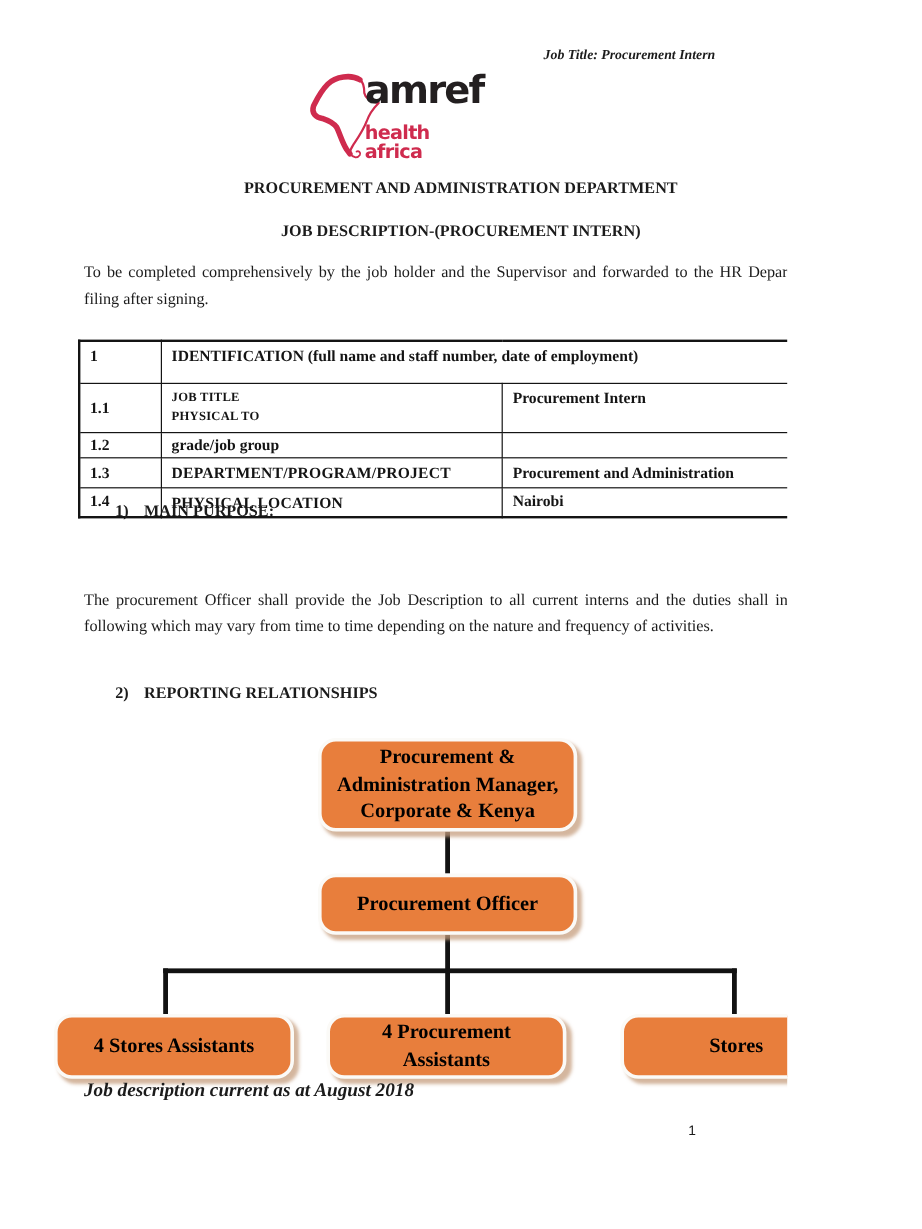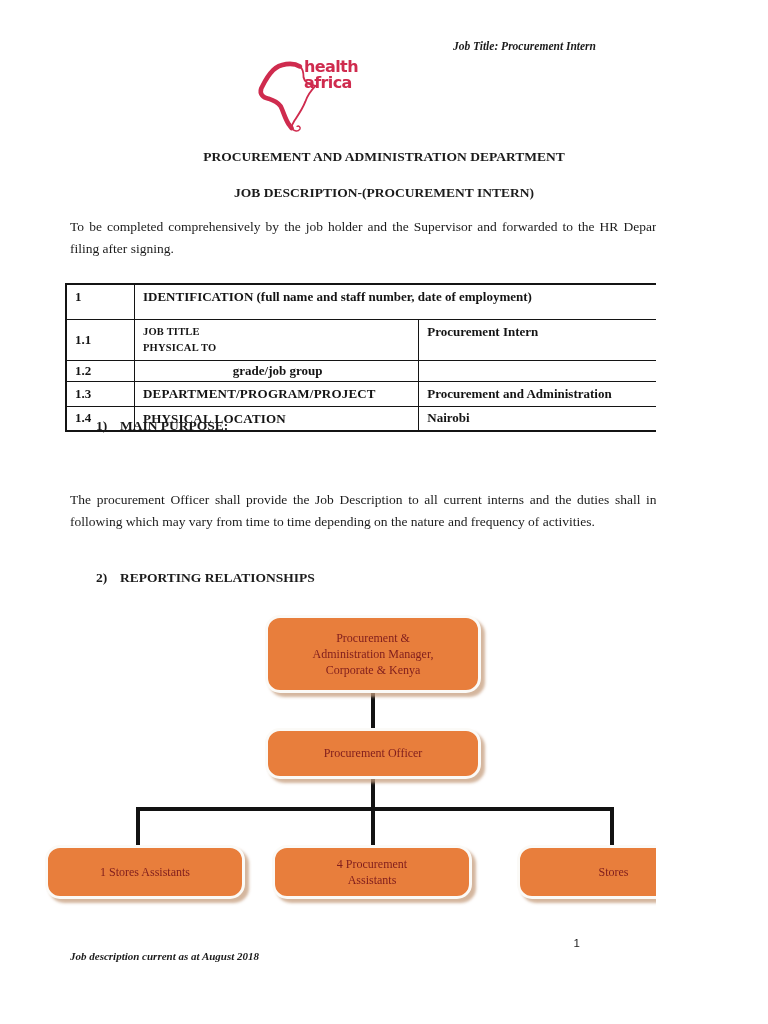--- a/index.html
+++ b/index.html
@@ -11,21 +11,21 @@
   
   .header-right{
     position:absolute;top:40px;right:60px;
     font-size:11.5px;font-weight:bold;font-style:italic;color:#1b1b1b;
   }
   
   .logo{position:absolute;top:55px;left:50%;transform:translateX(-50%);width:152px;height:80px;}
   .logo-map{position:absolute;left:0;top:0;width:70px;height:80px;}
   .logo-text{position:absolute;left:52px;top:4px;font-family:"DejaVu Sans","Liberation Sans",sans-serif;}
   .logo-word{font-size:32px;font-weight:bold;color:#231f20;letter-spacing:-1.5px;line-height:1;}
-  .logo-tag{font-size:16px;font-weight:bold;color:#cf2b4e;letter-spacing:-0.6px;line-height:1;margin-top:0;}
+  .logo-tag{font-size:16px;font-weight:bold;color:#cf2b4e;letter-spacing:-0.6px;line-height:1;margin-top:12px;}
   
   .doc-title{position:absolute;left:0;width:768px;text-align:center;font-weight:bold;font-size:13.5px;}
   .t1{top:149px;}
   .t2{top:185px;}
   
   .para{position:absolute;left:70px;width:638px;font-size:13.5px;line-height:1.6;text-align:justify;}
   .intro{top:216px;}
   .p1{top:443px;}
   .p2{top:489px;}
   
@@ -37,71 +37,72 @@
     border:1.5px solid #141414;padding:2px 6px 2px 8px;vertical-align:middle;
     font-size:13px;font-weight:bold;color:#141414;
   }
   table.idtable{border:2px solid #141414;}
   td.c-num{width:53px;}
   td.c-label{width:212px;}
   tr.r-head td{height:28px;vertical-align:top;padding-top:4px;font-size:13px;}
   tr.r-jobtitle td{height:34px;}
   tr.r-slim td{height:13px;}
   .lbl-caps{font-size:10.5px;letter-spacing:0.2px;line-height:1.5;}
-  .lbl-lower{font-size:13px;text-align:center;}
+  .lbl-lower{font-size:13px;}
   .cell-value{font-size:13.5px;}
   
   .sec-heading{position:absolute;left:96px;font-size:13.5px;font-weight:bold;display:flex;}
   .h1{top:418px;}
   .h2{top:570px;}
   .sec-num{width:24px;}
   
   .orgchart{position:absolute;left:0;top:600px;width:768px;height:320px;}
   .node{
     position:absolute;background:#e87e3c;border:3px solid #fbfaf7;border-radius:15px;
     box-shadow:4px 4px 3px rgba(198,158,126,0.75);
     display:flex;align-items:center;justify-content:center;text-align:center;
-    font-weight:normal;font-size:12px;color:#7f1d1d;line-height:1.35;
+    font-weight:bold;font-size:17px;color:#000000;line-height:1.35;
     white-space:pre-line;box-sizing:border-box;
   }
   .node-top{left:265px;top:15px;width:216px;height:78px;}
   .node-mid{left:265px;top:128px;width:216px;height:51px;}
   .node-b1{left:45px;top:245px;width:200px;height:54px;}
   .node-b2{left:272px;top:245px;width:200px;height:54px;}
   .node-b3{left:517px;top:245px;width:193px;height:54px;}
   .conn{position:absolute;background:#121212;}
   .conn-v1{left:371px;top:93px;width:4px;height:35px;}
   .conn-v2{left:371px;top:179px;width:4px;height:66px;}
   .conn-h{left:136px;top:207px;width:478px;height:4px;}
   .conn-dl{left:136px;top:207px;width:4px;height:38px;}
   .conn-dr{left:610px;top:207px;width:4px;height:38px;}
   
   .footer-left{
-    position:absolute;left:70px;top:950px;
-    font-size:11px;font-weight:bold;font-style:italic;color:#1b1b1b;
+    position:absolute;left:70px;top:900px;
+    font-size:16px;font-weight:bold;font-style:italic;color:#1b1b1b;
   }
   .page-number{
     position:absolute;top:937px;right:76px;
     font-size:11.5px;color:#1b1b1b;font-family:"Liberation Sans","DejaVu Sans",sans-serif;
   }
 </style>
 </head>
 <body>
 
 <div class="page">
 
   <div class="header-right">Job Title: Procurement Intern</div>
 
   <div class="logo">
     <svg class="logo-map" viewBox="0 0 76 84" fill="none" xmlns="http://www.w3.org/2000/svg">
       <path d="M52,11 C44,6 30,8 23,15 C16,22 13,29 10,35 C8,41 12,45 18,46 C24,48 28,50 31,54 C34,60 36,68 40,74 L43,78" stroke="#cf2b4e" stroke-width="5" stroke-linecap="round" stroke-linejoin="round"></path>
       <path d="M52,11 C55,13 56,18 56,23 C57,28 63,31 69,32 C64,37 60,43 58,49 C55,57 50,64 46,70 C44,73 43,76 43,78" stroke="#cf2b4e" stroke-width="2" stroke-linecap="round" stroke-linejoin="round"></path>
       <path d="M43,78 C46,82 50,82 52,79 C53,77 51,75 49,76" stroke="#cf2b4e" stroke-width="1.6" stroke-linecap="round"></path>
     </svg>
     <div class="logo-text">
+      <div class="logo-word">amref</div>
       <div class="logo-tag">health africa</div>
     </div>
   </div>
 
   <div class="doc-title t1">PROCUREMENT AND ADMINISTRATION DEPARTMENT</div>
   <div class="doc-title t2">JOB DESCRIPTION-(PROCUREMENT INTERN)</div>
 
   <div class="para intro">To be completed comprehensively by the job holder and the Supervisor and forwarded to the HR Department for filing after signing.</div>
 
   <table class="idtable">
@@ -152,21 +153,21 @@
     <div class="conn conn-v1"></div>
     <div class="conn conn-v2"></div>
     <div class="conn conn-h"></div>
     <div class="conn conn-dl"></div>
     <div class="conn conn-dr"></div>
 
     <div class="node node-top">Procurement &amp;
 Administration Manager,
 Corporate &amp; Kenya</div>
     <div class="node node-mid">Procurement Officer</div>
-    <div class="node node-b1">1 Stores Assistants</div>
+    <div class="node node-b1">4 Stores Assistants</div>
     <div class="node node-b2">4 Procurement
 Assistants</div>
     <div class="node node-b3">Stores</div>
   </div>
 
   <div class="footer-left">Job description current as at August 2018</div>
   <div class="page-number">1</div>
 
 </div>
 

